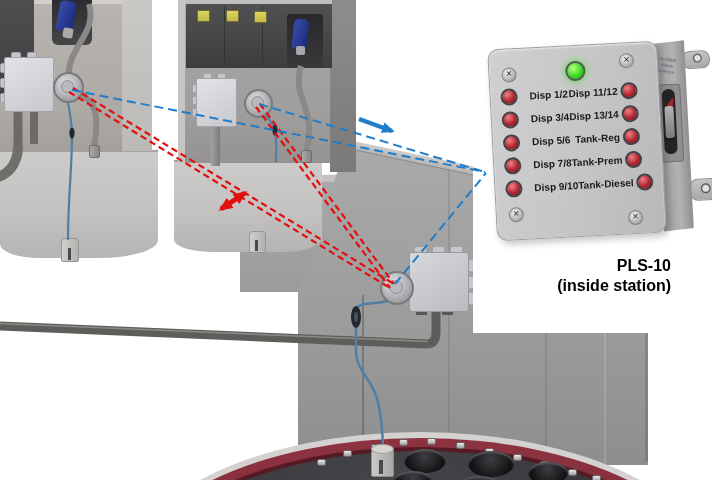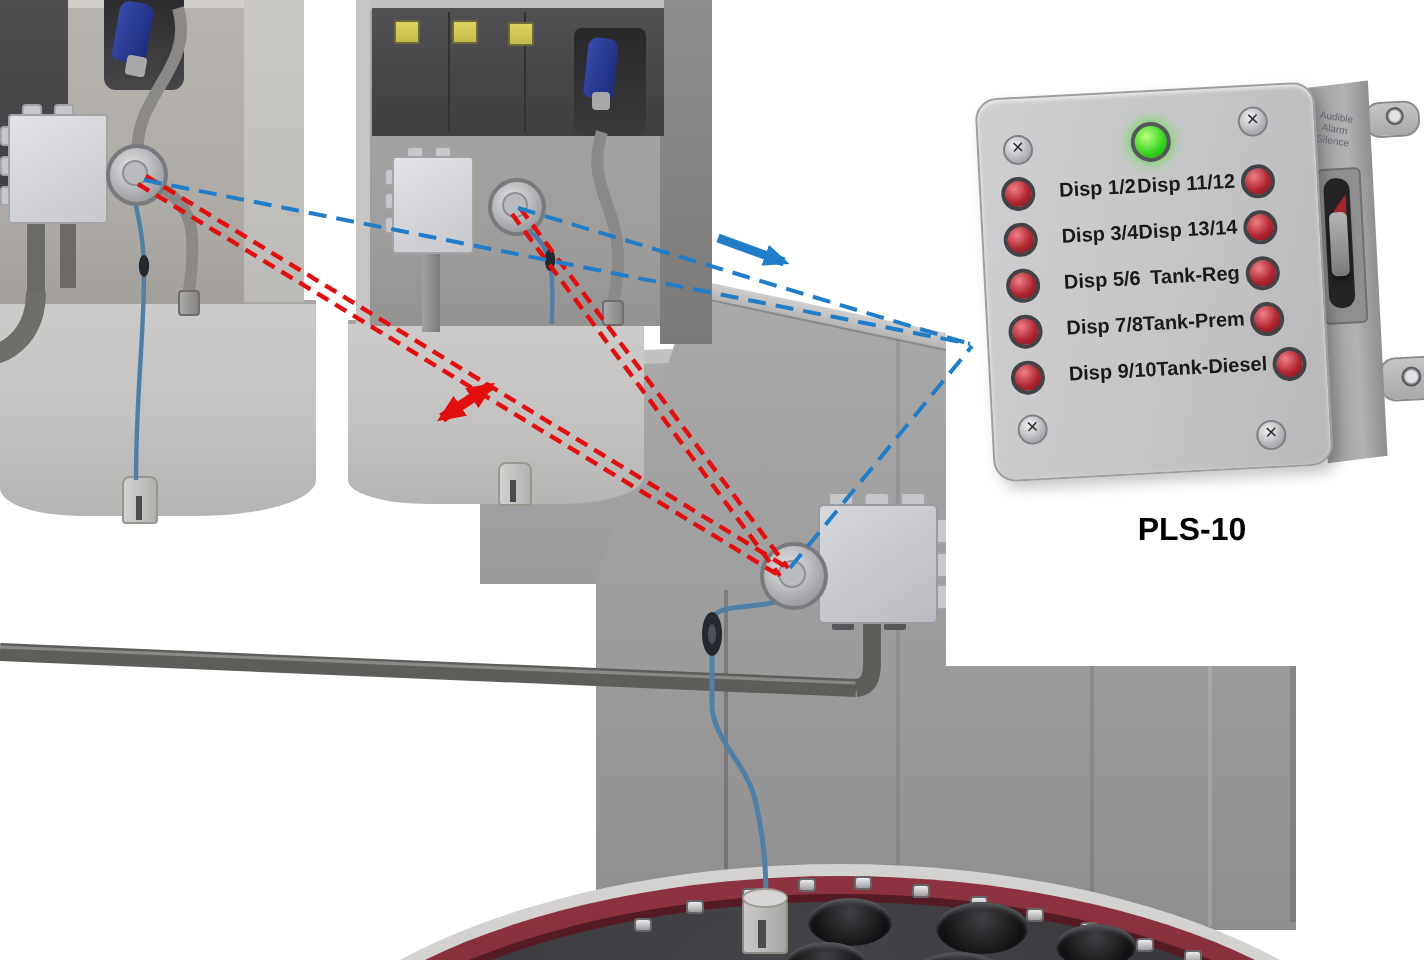--- a/index.html
+++ b/index.html
@@ -77,21 +77,21 @@
        background:radial-gradient(circle at 36% 30%,#ef8087,#b02731 55%,#741720);
        border:2px solid #434347;}
   .llab{margin-left:12px;font-size:10px;font-weight:700;color:#1a1a1a;white-space:nowrap;}
   .rlab{margin-left:auto;font-size:10px;font-weight:700;color:#1a1a1a;white-space:nowrap;}
   .rled{margin:0 15px 0 3px;}
   .switch-bezel{left:177px;top:66px;width:20px;height:76px;background:#8f8f92;border-radius:3px;border:1px solid #6f6f72;z-index:32;}
   .switch-slot{left:180px;top:71px;width:13px;height:65px;background:#242426;border-radius:6px;z-index:33;}
   .lever{left:182px;top:88px;width:9px;height:32px;background:linear-gradient(180deg,#b4b4b7,#79797c);border-radius:3px;box-shadow:0 2px 3px rgba(0,0,0,.5);z-index:34;}
   .levercap{left:182px;top:79px;width:9px;height:12px;background:#a8262b;clip-path:polygon(0 100%,100% 0,100% 100%);z-index:34;}
   .swtext{left:170px;top:38px;width:34px;font-size:5px;line-height:6px;color:#63636a;text-align:center;transform:rotate(12deg);z-index:33;}
-  .caption{left:521px;top:256px;width:150px;text-align:center;font-size:16px;line-height:20px;font-weight:700;color:#000;z-index:33;}
+  .caption{left:521px;top:256px;width:150px;text-align:right;font-size:16px;line-height:20px;font-weight:700;color:#000;z-index:33;}
   svg.layer{position:absolute;left:0;top:0;z-index:6;}
   svg.anno{position:absolute;left:0;top:0;z-index:40;}
   .nut{background:linear-gradient(90deg,#aaa9a7,#868583);border:1px solid #6f6e6c;border-radius:2px;z-index:7;}
 </style>
 </head>
 <body>
 
 <div class="stage">
 
   <div class="abs d1-front"></div>
@@ -266,20 +266,21 @@
           <span class="llab">Disp 9/10</span>
           <span class="rlab">Tank-Diesel</span>
           <span class="led rled"></span>
         </div>
       </div>
     </div>
   </div>
 
   <div class="abs caption">
     <span style="display:block">PLS-10</span>
+    <span style="display:block">(inside station)</span>
   </div>
 
   <svg class="anno" width="712" height="480">
     <defs>
       <marker id="redhead" markerUnits="userSpaceOnUse" markerWidth="14" markerHeight="12" refX="11" refY="6" orient="auto">
         <path d="M0,0 L14,6 L0,12 Z" fill="#e20f0f"></path>
       </marker>
       <marker id="redtail" markerUnits="userSpaceOnUse" markerWidth="14" markerHeight="12" refX="3" refY="6" orient="auto">
         <path d="M14,0 L0,6 L14,12 Z" fill="#e20f0f"></path>
       </marker>

